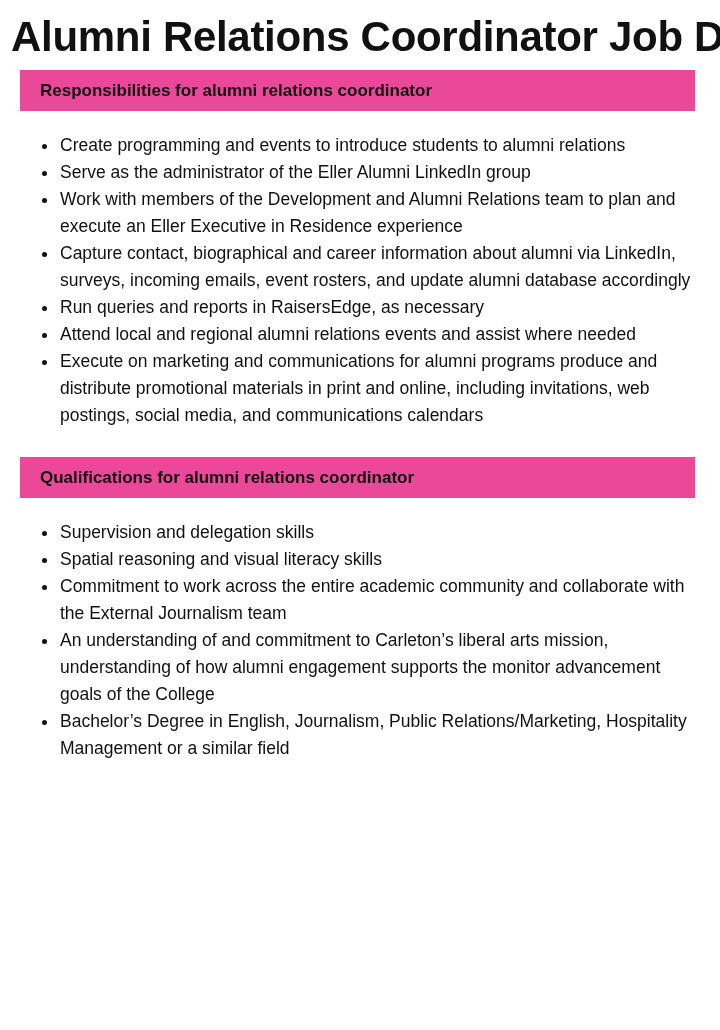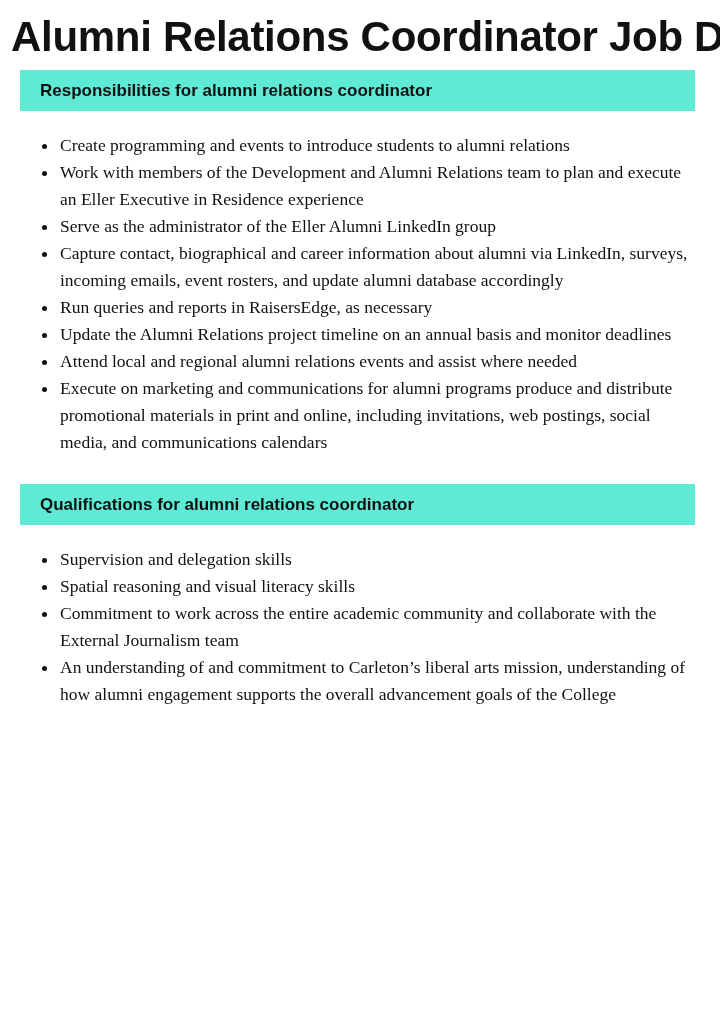--- a/index.html
+++ b/index.html
@@ -32,38 +32,37 @@
       margin: 20px 0 0 0;
       font-size: 17.5px;
       line-height: 27px;
       width: 680px;
     }
     .section-header {
       margin-top: 14px;
       width: 675px;
       height: 41px;
       box-sizing: border-box;
-      background: #5eead4;
+      background: #ec4899;
       padding-left: 20px;
       display: flex;
       align-items: center;
       font-size: 17px;
       font-weight: bold;
     }
     ul.items {
       margin: 21px 0 0 0;
       padding: 0 0 0 40px;
       list-style: none;
     }
     ul.items li {
       position: relative;
       font-size: 17.5px;
       line-height: 27px;
       width: 640px;
-      font-family: Liberation Serif, serif;
     }
     ul.items li::before {
       content: "";
       position: absolute;
       left: -18px;
       top: 12px;
       width: 5px;
       height: 5px;
       border-radius: 50%;
       background: #111111;
@@ -72,32 +71,32 @@
 </head>
 <body>
 
 <div class="page">
   <h1 class="title">Alumni Relations Coordinator Job Description</h1>
 
   <section>
     <div class="section-header">Responsibilities for alumni relations coordinator</div>
     <ul class="items">
       <li>Create programming and events to introduce students to alumni relations</li>
+      <li>Serve as the administrator of the Eller Alumni LinkedIn group</li>
       <li>Work with members of the Development and Alumni Relations team to plan and execute an Eller Executive in Residence experience</li>
-      <li>Serve as the administrator of the Eller Alumni LinkedIn group</li>
       <li>Capture contact, biographical and career information about alumni via LinkedIn, surveys, incoming emails, event rosters, and update alumni database accordingly</li>
       <li>Run queries and reports in RaisersEdge, as necessary</li>
-      <li>Update the Alumni Relations project timeline on an annual basis and monitor deadlines</li>
       <li>Attend local and regional alumni relations events and assist where needed</li>
       <li>Execute on marketing and communications for alumni programs produce and distribute promotional materials in print and online, including invitations, web postings, social media, and communications calendars</li>
     </ul>
   </section>
 
   <section>
     <div class="section-header" style="margin-top:28px">Qualifications for alumni relations coordinator</div>
     <ul class="items">
       <li>Supervision and delegation skills</li>
       <li>Spatial reasoning and visual literacy skills</li>
       <li>Commitment to work across the entire academic community and collaborate with the External Journalism team</li>
-      <li>An understanding of and commitment to Carleton’s liberal arts mission, understanding of how alumni engagement supports the overall advancement goals of the College</li>
+      <li>An understanding of and commitment to Carleton’s liberal arts mission, understanding of how alumni engagement supports the monitor advancement goals of the College</li>
+      <li>Bachelor’s Degree in English, Journalism, Public Relations/Marketing, Hospitality Management or a similar field</li>
     </ul>
   </section>
 </div>
 
 </body></html>

